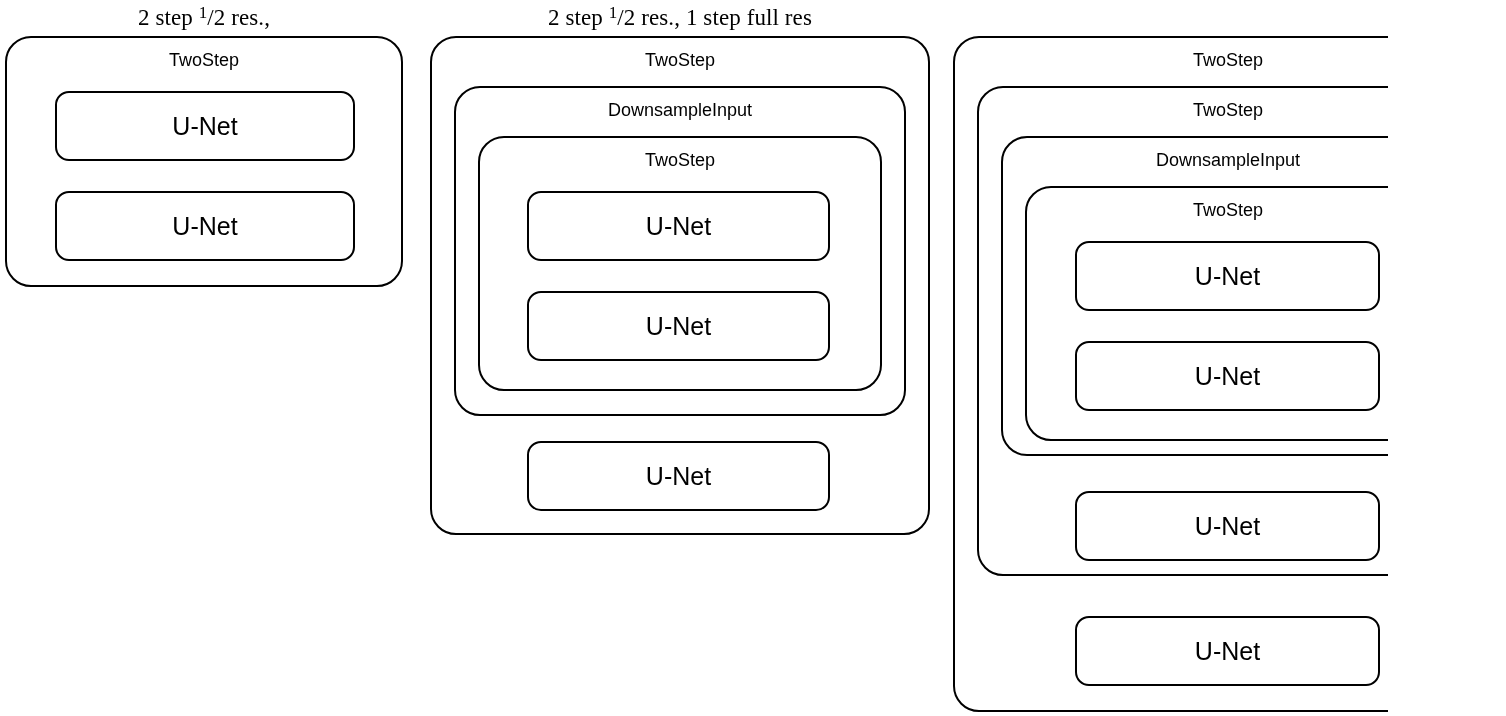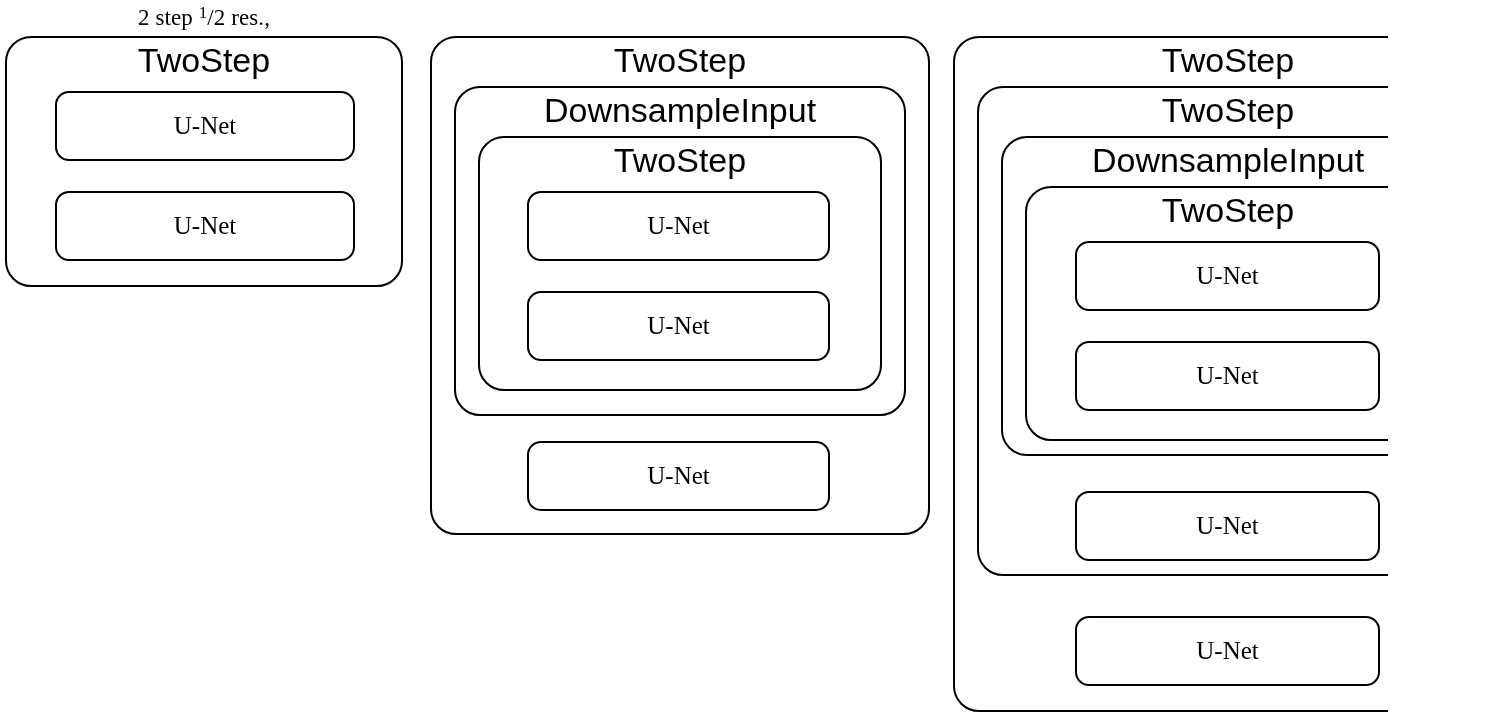--- a/index.html
+++ b/index.html
@@ -52,34 +52,34 @@
   }
 
   
   .box-label {
     position: absolute;
     left: 0;
     right: 0;
     top: 5px;
     text-align: center;
     font-family: "Liberation Sans", sans-serif;
-    font-size: 34px;
+    font-size: 18px;
     line-height: 34px;
     color: #000000;
     white-space: nowrap;
     pointer-events: none;
   }
   .leaf-label {
     position: absolute;
     left: 0;
     right: 0;
     top: 50%;
     transform: translateY(-50%);
     text-align: center;
-    font-family: Liberation Serif, serif;
+    font-family: Liberation Sans, sans-serif;
     font-size: 25px;
     line-height: 30px;
     color: #000000;
     white-space: nowrap;
     pointer-events: none;
   }
 </style>
 </head>
 <body>
 
@@ -92,20 +92,23 @@
   <div class="box container" style="left:5px; top:36px; width:398px; height:251px;">
     <div class="box-label">TwoStep</div>
   </div>
   <div class="box leaf" style="left:55px; top:91px; width:300px; height:70px;">
     <div class="leaf-label">U-Net</div>
   </div>
   <div class="box leaf" style="left:55px; top:191px; width:300px; height:70px;">
     <div class="leaf-label">U-Net</div>
   </div>
 
+  <div class="caption" style="left:430px; width:500px; top:4px;">
+    <span>2 step </span><span class="frac"><span class="num">1</span><span>/2 res., </span></span><span>1 step full res</span>
+  </div>
 
   <div class="box container" style="left:430px; top:36px; width:500px; height:499px;">
     <div class="box-label">TwoStep</div>
   </div>
   <div class="box container" style="left:454px; top:86px; width:452px; height:330px;">
     <div class="box-label">DownsampleInput</div>
   </div>
   <div class="box container" style="left:478px; top:136px; width:404px; height:255px;">
     <div class="box-label">TwoStep</div>
   </div>

